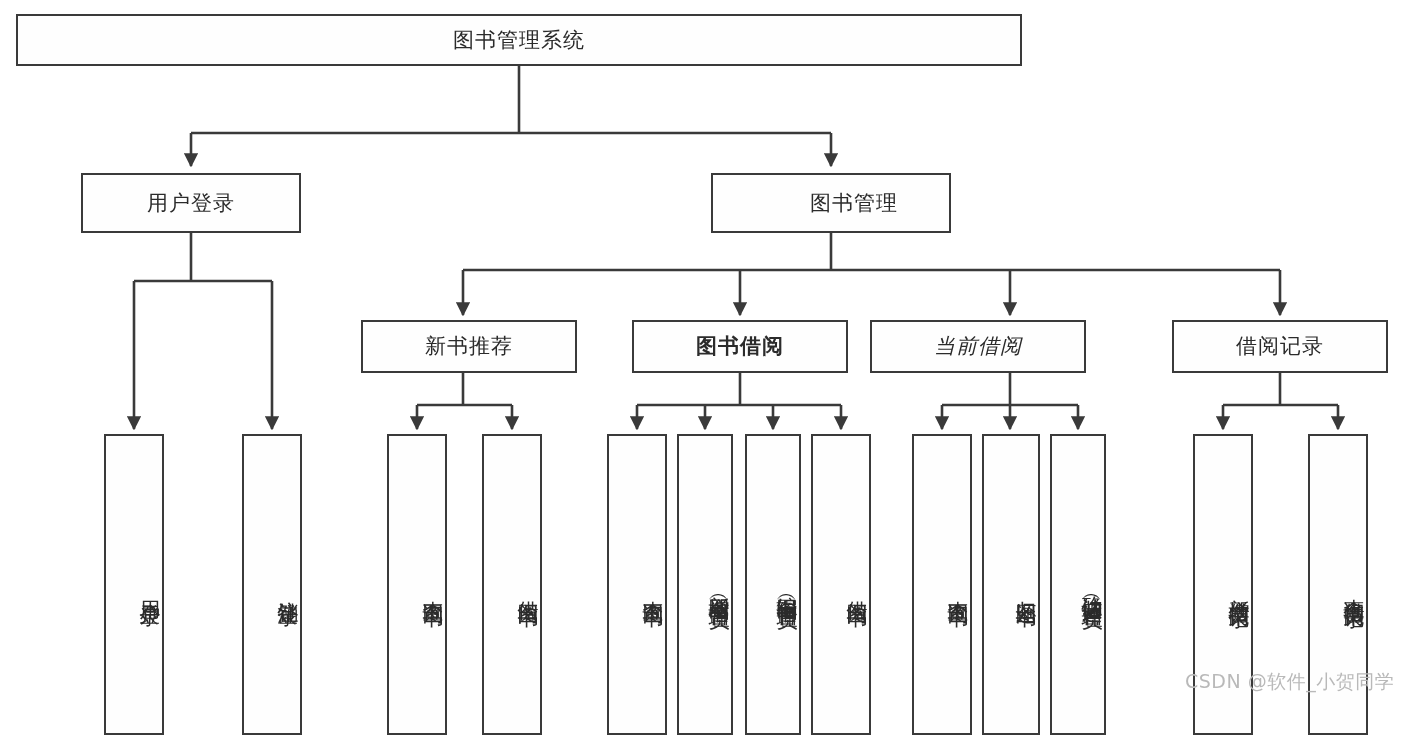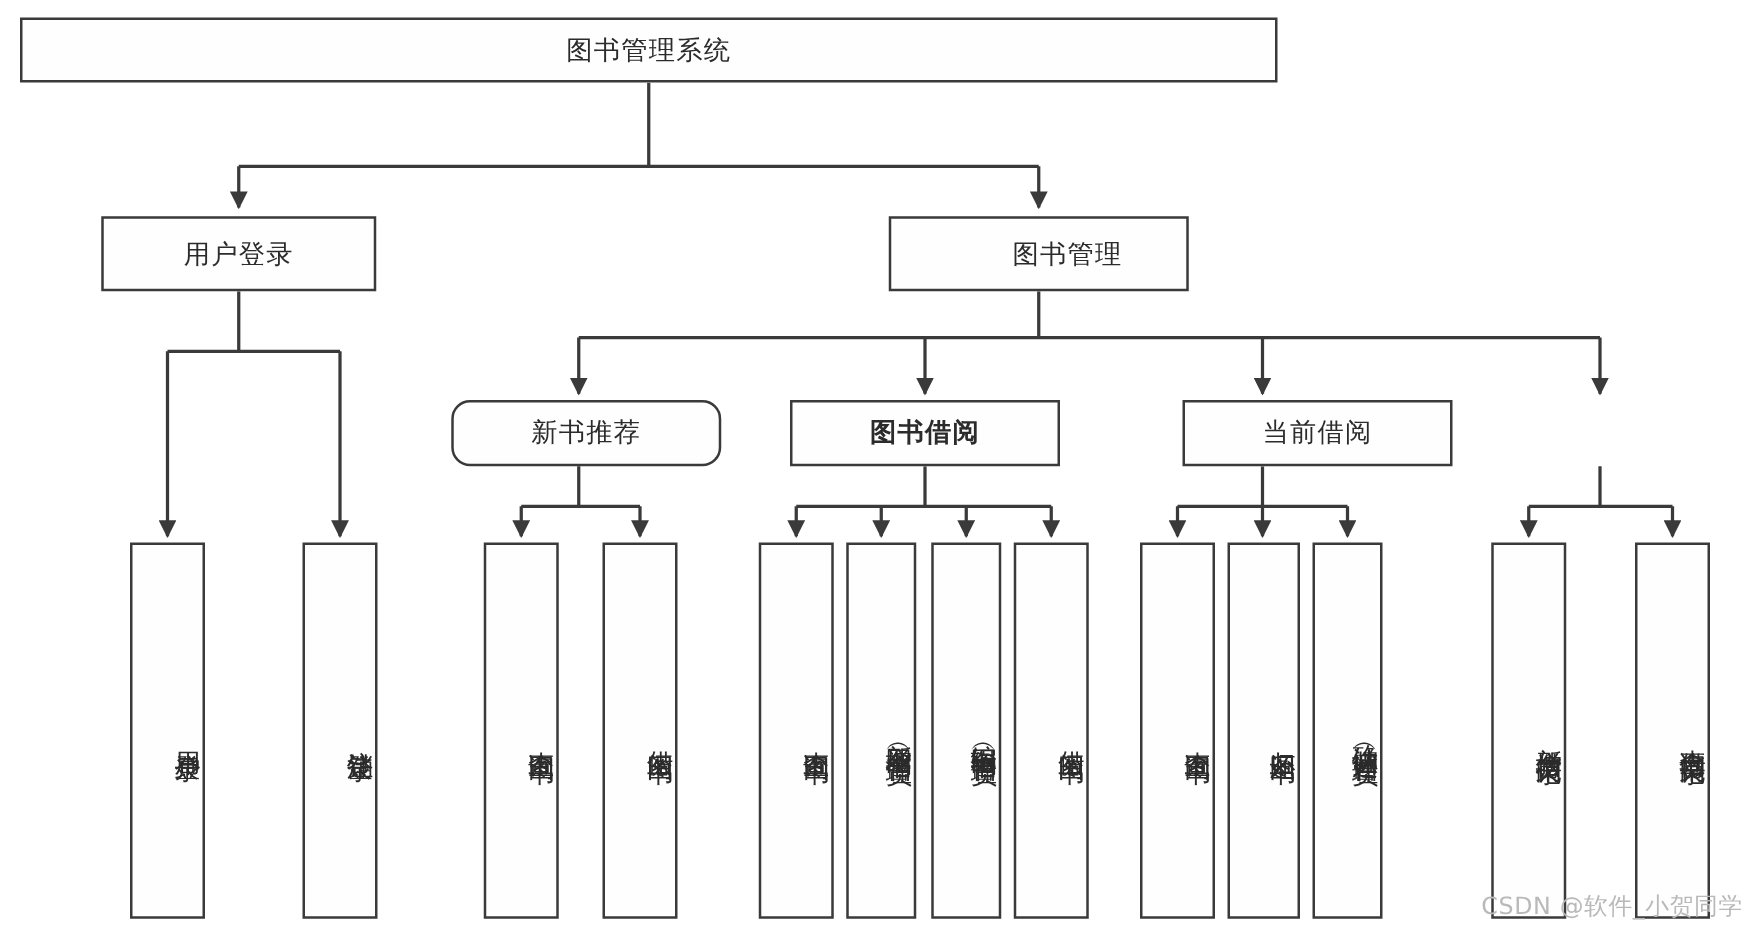--- a/index.html
+++ b/index.html
@@ -48,21 +48,21 @@
     align-items: flex-start;
     justify-content: center;
   }
   .node .lbl {
     display: block;
     line-height: 1.18;
   }
   .watermark {
     position: absolute;
     left: 1185px;
-    top: 712px;
+    top: 669px;
     font-size: 19px;
     color: #b9b9b9;
     white-space: nowrap;
     z-index: 5;
     letter-spacing: 0.5px;
   }
 </style>
 </head>
 <body>
 
@@ -122,28 +122,31 @@
     <span class="lbl">图书管理系统</span>
   </div>
 
   <div class="node h" style="left:81px; top:173px; width:220px; height:60px;">
     <span class="lbl">用户登录</span>
   </div>
   <div class="node h" style="left:711px; top:173px; width:240px; height:60px;padding-left:46px;">
     <span class="lbl">图书管理</span>
   </div>
 
-  <div class="node h" style="left:361px; top:320px; width:216px; height:53px;border-radius:15px;">
+  <div class="node h" style="left:361px; top:320px; width:216px; height:53px;">
     <span class="lbl">新书推荐</span>
   </div>
   <div class="node h" style="left:632px; top:320px; width:216px; height:53px;font-weight:bold;">
     <span class="lbl">图书借阅</span>
   </div>
-  <div class="node h" style="left:946px; top:320px; width:216px; height:53px;">
+  <div class="node h" style="left:870px; top:320px; width:216px; height:53px;font-style:italic;">
     <span class="lbl">当前借阅</span>
+  </div>
+  <div class="node h" style="left:1172px; top:320px; width:216px; height:53px;">
+    <span class="lbl">借阅记录</span>
   </div>
 
   <div class="node v" style="left:104px; top:434px; width:60px; height:301px;">
     <span class="lbl">用户登录</span>
   </div>
   <div class="node v" style="left:242px; top:434px; width:60px; height:301px;">
     <span class="lbl">注销登录</span>
   </div>
 
   <div class="node v" style="left:387px; top:434px; width:60px; height:301px;">

